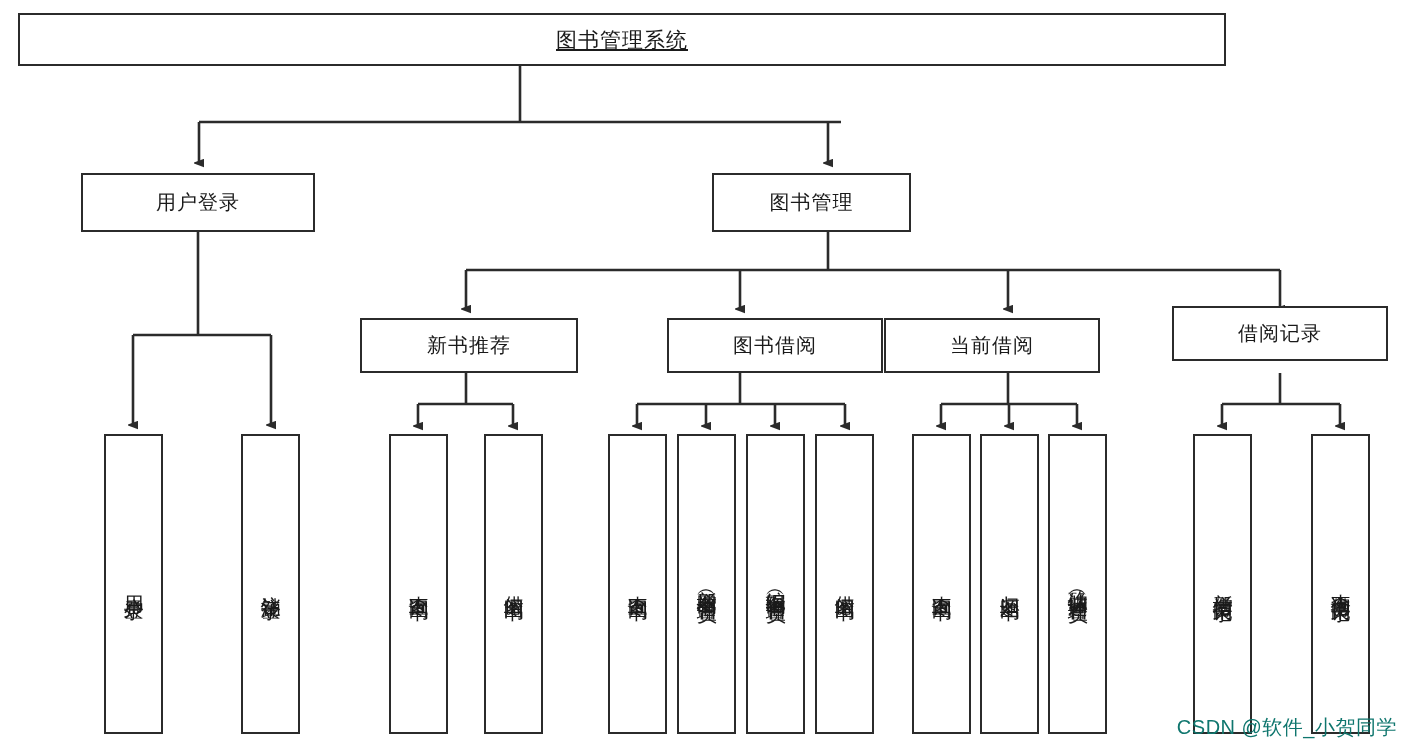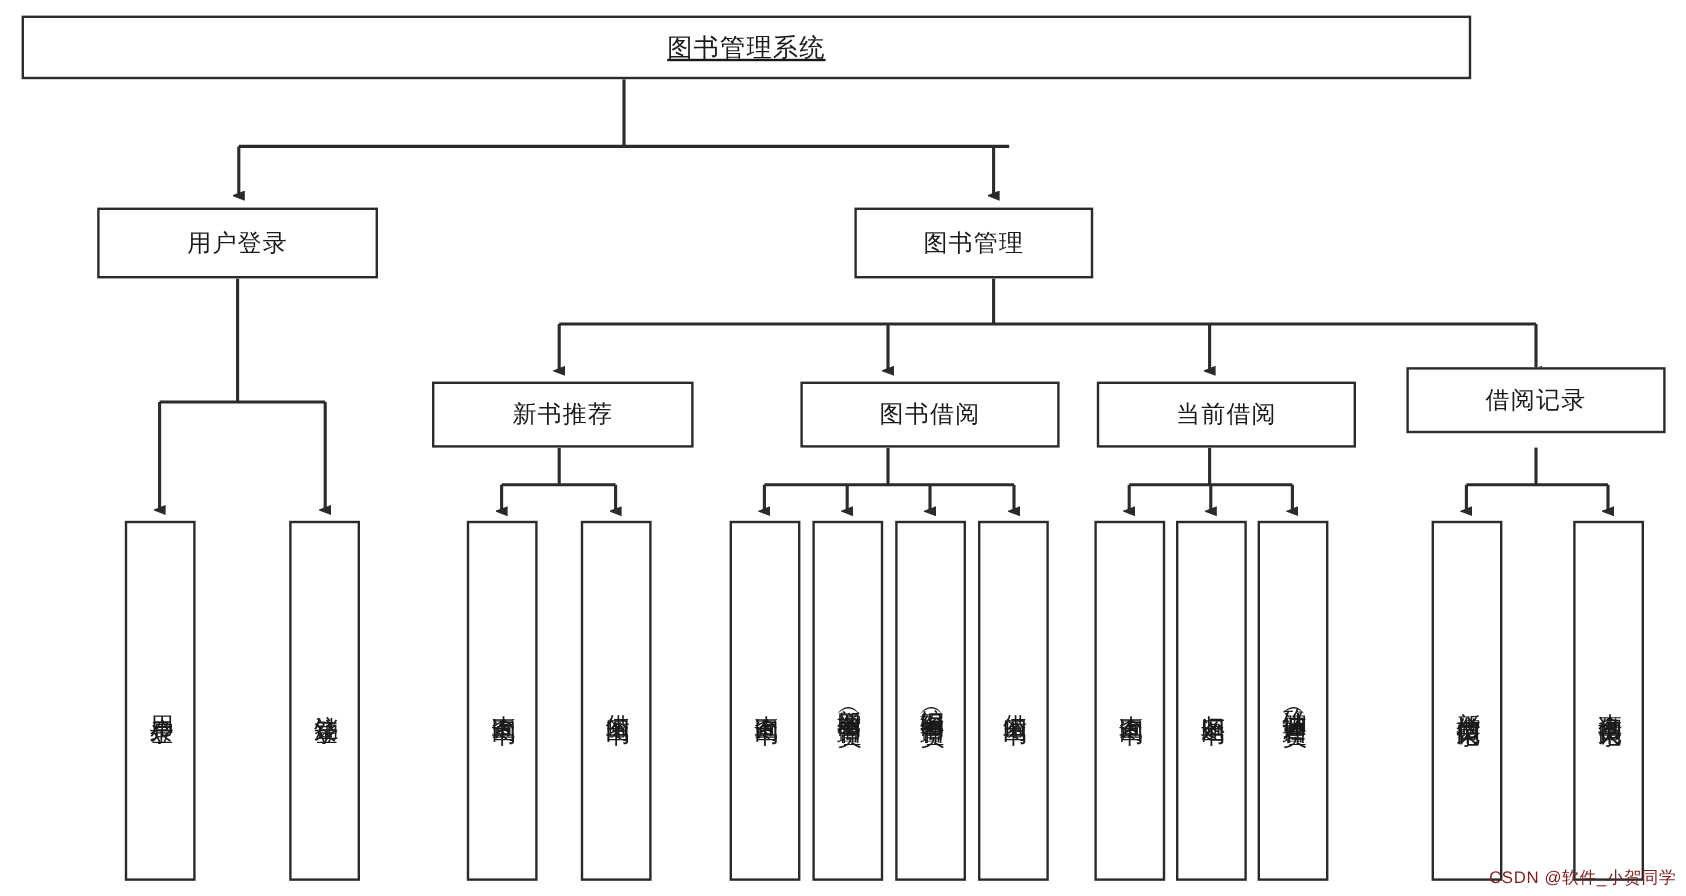--- a/index.html
+++ b/index.html
@@ -43,22 +43,22 @@
     line-height:1.08;
     letter-spacing:2px;
     white-space:nowrap;
     text-align:center;
   }
 
   .watermark{
     position:absolute;
     right:8px;
     bottom:6px;
-    font-size:14px;
-    color:#7f1d1d;
+    font-size:20px;
+    color:#0f766e;
     letter-spacing:0.5px;
     white-space:nowrap;
     pointer-events:none;
   }
 </style>
 </head>
 <body>
 
 <svg id="diagram" viewBox="0 0 1405 747" xmlns="http://www.w3.org/2000/svg">
   <defs>
@@ -114,21 +114,21 @@
 <div class="node root" style="left:18px;top:13px;width:1208px;height:53px;text-decoration:underline;">图书管理系统</div>
 
 <div class="node lvl1" style="left:81px;top:173px;width:234px;height:59px;">用户登录</div>
 
 <div class="node lvl1" style="left:712px;top:173px;width:199px;height:59px;">图书管理</div>
 
 <div class="node lvl2" style="left:360px;top:318px;width:218px;height:55px;">新书推荐</div>
 
 <div class="node lvl2" style="left:632px;top:318px;width:216px;height:55px;margin-left:35px;">图书借阅</div>
 
-<div class="node lvl2" style="left:914px;top:318px;width:216px;height:55px;">当前借阅</div>
+<div class="node lvl2" style="left:884px;top:318px;width:216px;height:55px;">当前借阅</div>
 
 <div class="node lvl2" style="left:1172px;top:306px;width:216px;height:55px;">借阅记录</div>
 
 <div class="leaf" style="left:104px;top:434px;width:59px;height:300px;">
   <span class="vtext">用户登录</span>
 </div>
 <div class="leaf" style="left:241px;top:434px;width:59px;height:300px;">
   <span class="vtext">注销登录</span>
 </div>
 

